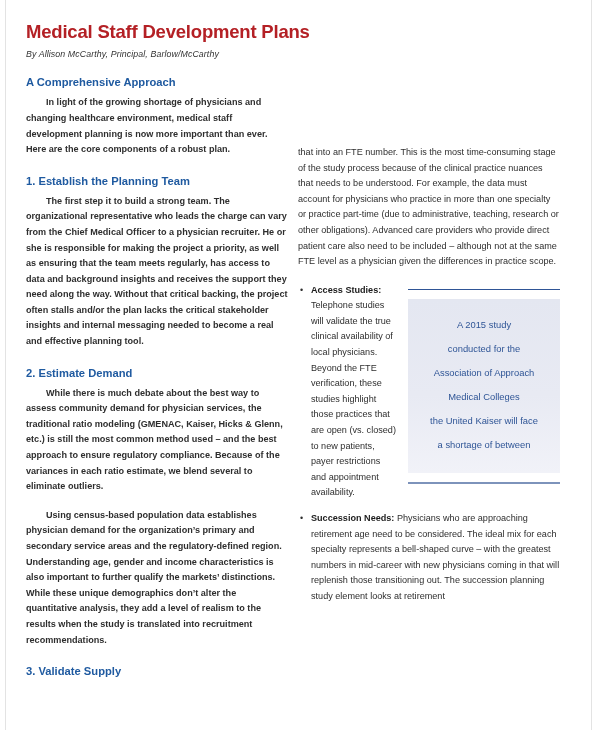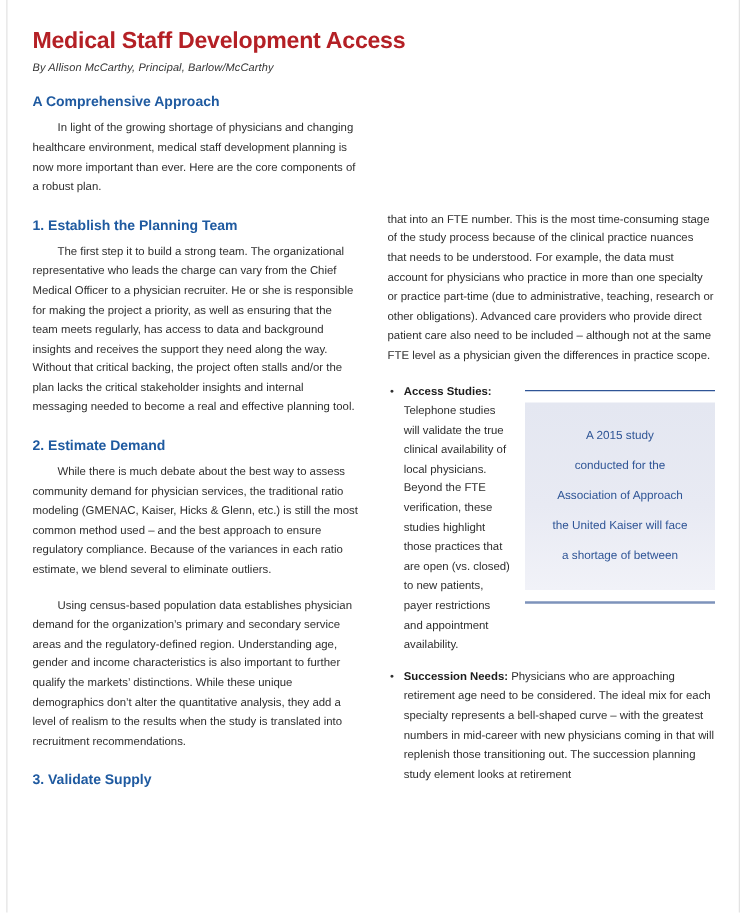--- a/index.html
+++ b/index.html
@@ -39,22 +39,22 @@
   }
   .byline {
     font-style: italic;
     font-size: 8.8px;
     color: #333;
     margin: 0 0 16px 0;
     letter-spacing: 0.1px;
   }
   .columns {
     display: flex;
-    gap: 22px;
-    align-items: flex-end;
+    gap: 10px;
+    align-items: center;
   }
   .col {
     width: 262px;
     flex: 0 0 262px;
   }
   .col-right {
     width: 262px;
     flex: 0 0 262px;
   }
   h2.section {
@@ -69,20 +69,21 @@
   }
   p.body {
     font-size: 9.1px;
     line-height: 15.6px;
     margin: 0 0 13px 0;
     text-align: left;
     color: #2e2e2e;
   }
   p.body.indent {
     text-indent: 20px;
+    font-weight: bold;
   }
   .bullet {
     position: relative;
     padding-left: 13px;
     font-size: 9.1px;
     line-height: 15.6px;
     color: #2e2e2e;
     margin-bottom: 10px;
   }
   .bullet .dot {
@@ -134,21 +135,21 @@
     display: block;
     clear: both;
   }
 </style>
 </head>
 <body>
 
 <div class="page">
   <div class="inner">
 
-    <h1 class="doc-title">Medical Staff Development Access</h1>
+    <h1 class="doc-title">Medical Staff Development Plans</h1>
     <div class="byline">By Allison McCarthy, Principal, Barlow/McCarthy</div>
 
     <div class="columns">
 
       <div class="col">
 
         <h2 class="section">A Comprehensive Approach</h2>
         <p class="body indent">In light of the growing shortage of physicians and changing healthcare environment, medical staff development planning is now more important than ever. Here are the core components of a robust plan.</p>
 
         <h2 class="section spaced">1. Establish the Planning Team</h2>
@@ -167,20 +168,21 @@
         <p class="body">that into an FTE number.  This is the most time-consuming stage of the study process because of the clinical practice nuances that needs to be understood. For example, the data must account for physicians who practice in more than one specialty or practice part-time (due to administrative, teaching, research or other obligations).  Advanced care providers who provide direct patient care also need to be included – although not at the same FTE level as a physician given the differences in practice scope.</p>
 
         <div class="clearfix">
 
           <div class="pull-wrap">
             <div class="rule-top"></div>
             <div class="pull-quote">
               <span class="qline">A 2015 study</span>
               <span class="qline">conducted for the</span>
               <span class="qline">Association of Approach</span>
+              <span class="qline">Medical Colleges</span>
               <span class="qline">the United Kaiser will face</span>
               <span class="qline">a shortage of between</span>
             </div>
             <div class="rule-bottom"></div>
           </div>
 
           <div class="bullet bullet-narrow">
             <span class="dot">•</span>
             <b>Access Studies:</b><span> Telephone studies will validate the true clinical availability of local physicians. Beyond the FTE verification, these studies highlight those practices that are open (vs. closed) to new patients, payer restrictions and appointment availability.</span>
           </div>

